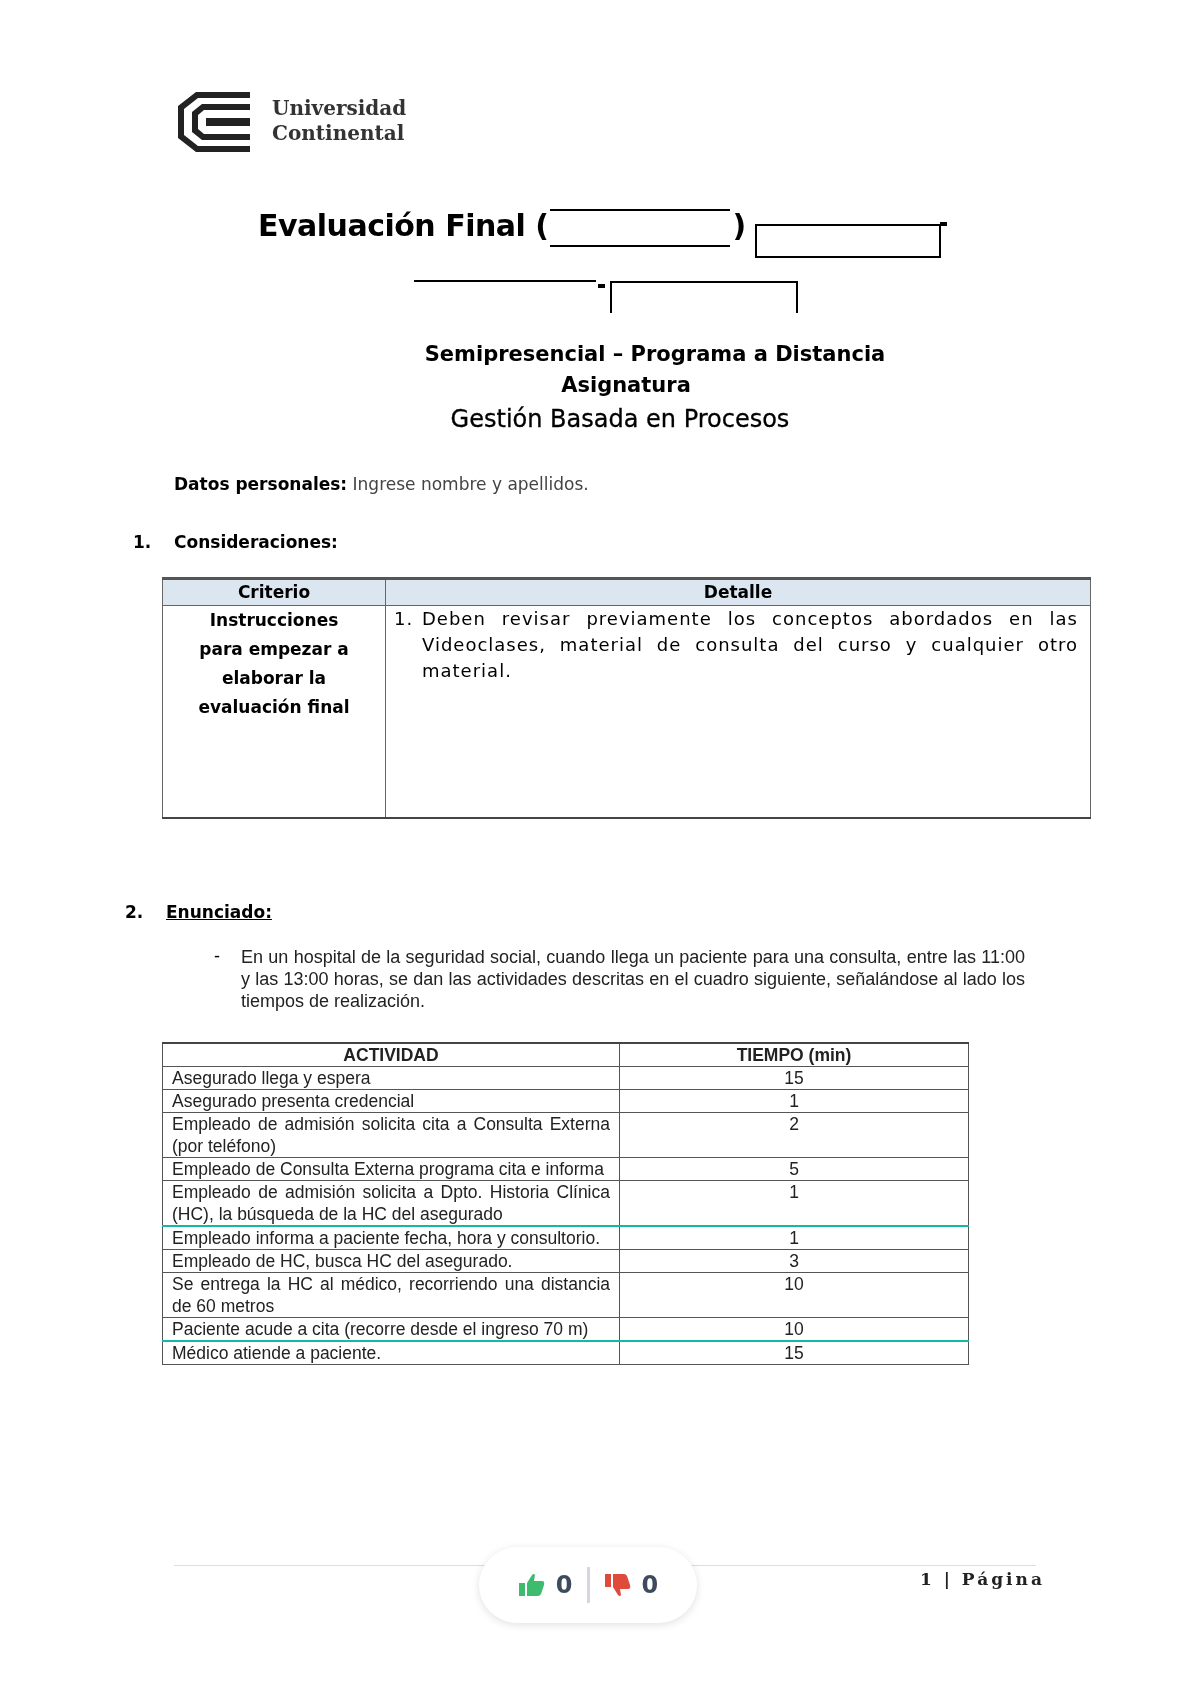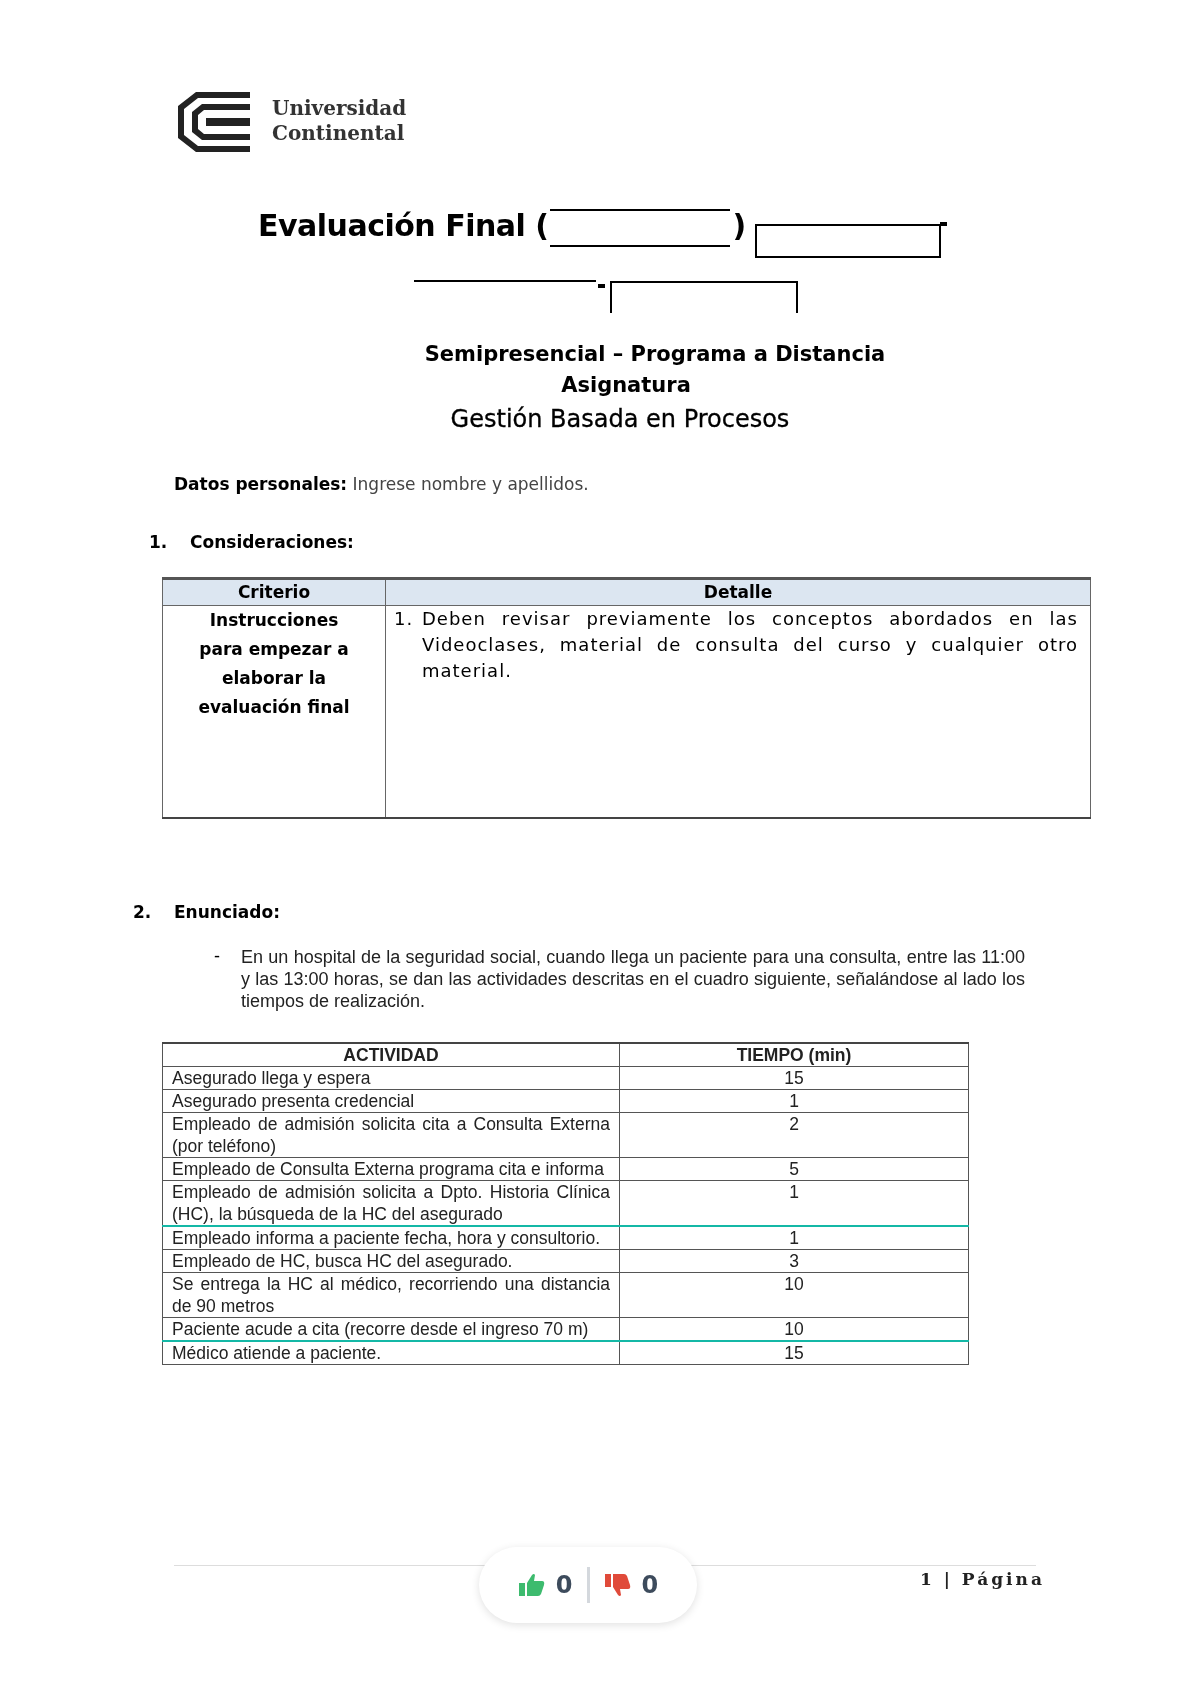--- a/index.html
+++ b/index.html
@@ -26,22 +26,22 @@
   .subtitle { left: 0; width: 1200px; text-align: center; font-weight: bold; }
   .sub1 { top: 342px; font-size: 21px; padding-left: 110px; box-sizing: border-box; }
   .sub2 { top: 373px; font-size: 21px; padding-left: 52px; box-sizing: border-box; }
   .sub3 { top: 405px; font-size: 24px; font-weight: normal; padding-left: 40px; box-sizing: border-box; -webkit-text-stroke: 0.3px #000; }
 
   .datos { left: 174px; top: 474px; font-size: 17px; }
   .datos b { font-weight: bold; }
   .datos span.ph { color: #444; text-align: right; }
 
   .section { font-size: 17px; font-weight: bold; }
-  .sec1 { left: 149px; top: 532px; }
-  .sec2 { left: 133px; top: 902px; }
+  .sec1 { left: 133px; top: 532px; }
+  .sec2 { left: 125px; top: 902px; text-decoration: underline; }
   .sec-num { display: inline-block; width: 41px; }
 
   
   table.cons { position: absolute; left: 162px; top: 577px; width: 929px; border-collapse: collapse; font-size: 17px; }
   table.cons td, table.cons th { border: 1px solid #666; vertical-align: top; padding: 0 8px; }
   table.cons thead th { background: #dce6f1; font-weight: bold; text-align: center; height: 25px; line-height: 25px;
                         border-top: 3px solid #555; }
   table.cons td.crit { width: 170px; text-align: center; font-weight: bold; line-height: 26px; }
   table.cons td.det { line-height: 26px; }
   table.cons tr:last-child td { border-bottom: 2px solid #444; }
@@ -165,21 +165,21 @@
       </tr>
     <tr class="thick">
         <td class="a">Empleado informa a paciente fecha, hora y consultorio.</td>
         <td class="t">1</td>
       </tr>
     <tr>
         <td class="a">Empleado de HC, busca HC del asegurado.</td>
         <td class="t">3</td>
       </tr>
     <tr>
-        <td class="a">Se entrega la HC al médico, recorriendo una distancia de 90 metros</td>
+        <td class="a">Se entrega la HC al médico, recorriendo una distancia de 60 metros</td>
         <td class="t">10</td>
       </tr>
     <tr>
         <td class="a">Paciente acude a cita (recorre desde el ingreso 70 m)</td>
         <td class="t">10</td>
       </tr>
     <tr class="thick">
         <td class="a">Médico atiende a paciente.</td>
         <td class="t">15</td>
       </tr>

